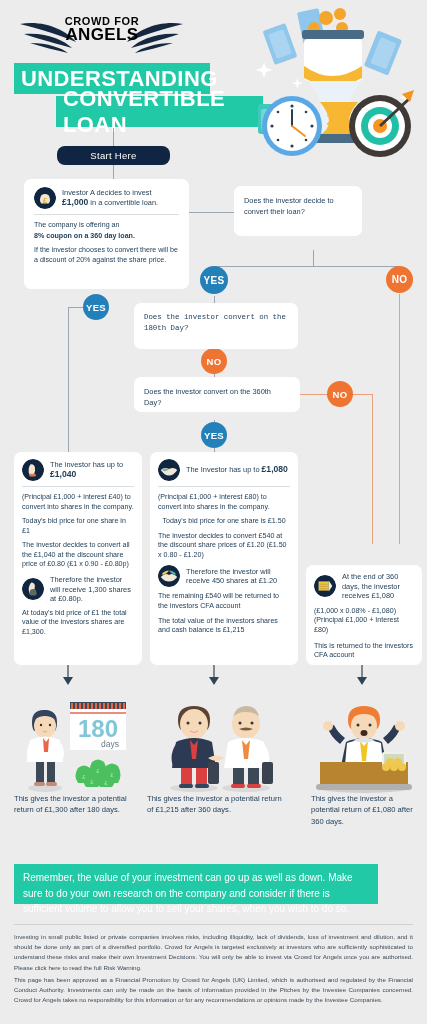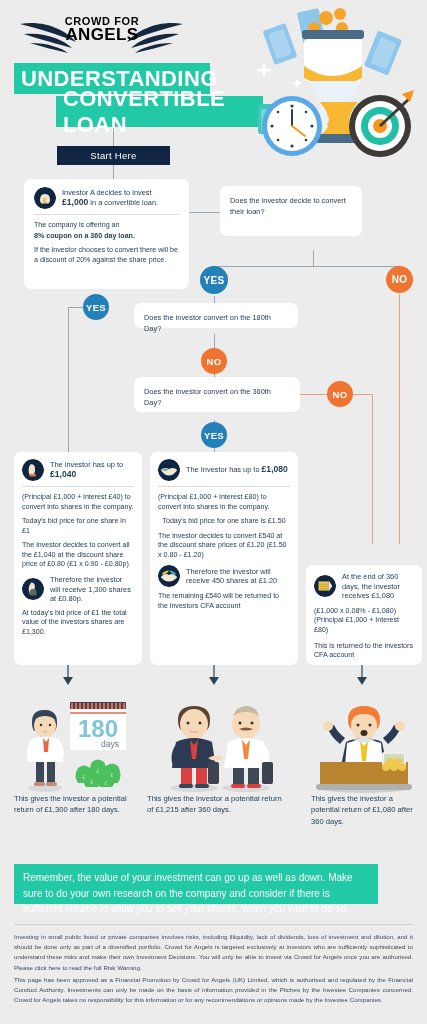--- a/index.html
+++ b/index.html
@@ -45,21 +45,21 @@
     padding-left: 7px;
   }
   #title-1 { left: 14px; top: 63px;  width: 196px; height: 31px; font-size: 22px; }
   #title-2 { left: 14px; top: 96px;  width: 207px; height: 31px; font-size: 22px; margin-left: 42px; }
 
   .start-btn {
     position: absolute;
     left: 57px; top: 146px;
     width: 113px; height: 19px;
     background: #0f2541;
-    border-radius: 0;
+    border-radius: 8px;
     color: #ffffff;
     font-size: 9.5px;
     display: flex; align-items: center; justify-content: center;
     letter-spacing: .3px;
   }
 
   
   .hero { position: absolute; left: 252px; top: 8px; width: 172px; height: 160px; }
 
   
@@ -279,25 +279,25 @@
       </div>
     </div>
     <div class="divider"></div>
     <p style="margin-bottom:1px;">The company is offering an</p>
     <p style="margin-bottom:5px;">
       <b>8% coupon on a 360 day loan.</b>
     </p>
     <p>If the investor chooses to convert there will be a discount of 20% against the share price.</p>
   </div>
 
-  <div class="box q-box" style="left:220px; top:186px; width:142px; height:50px;">
+  <div class="box q-box" style="left:234px; top:186px; width:128px; height:50px;">
     <p>Does the investor decide to convert their loan?</p>
   </div>
 
-  <div class="box q-box" style="left:134px; top:303px; width:164px; height:25px;">
+  <div class="box q-box" style="left:134px; top:303px; width:164px; height:46px;font-family:Liberation Mono, monospace;">
     <p>Does the investor convert on the 180th Day?</p>
   </div>
 
   <div class="box q-box" style="left:134px; top:377px; width:166px; height:35px;">
     <p>Does the investor convert on the 360th Day?</p>
   </div>
 
   <div class="box" style="left:14px; top:452px; width:128px; height:213px; padding:7px 8px;">
     <div class="head-row">
       <svg class="coin-ic" viewBox="0 0 24 24">
@@ -342,20 +342,21 @@
     <div class="head-row" style="margin-bottom:5px;">
       <svg class="coin-ic" viewBox="0 0 24 24">
         <circle cx="12" cy="12" r="12" fill="#10253f"></circle>
         <path d="M3 13 q5 -5 9 -2 q4 -3 9 2 q-4 5 -9 5 q-5 0 -9 -5 Z" fill="#f4e9d5"></path>
         <path d="M12 6 q5 0 8 4 q-4 2 -8 -4 Z" fill="#45b2ab"></path>
         <path d="M12 6 q-5 0 -8 4 q4 2 8 -4 Z" fill="#f0c94e"></path>
       </svg>
       <div class="htxt">Therefore the investor will receive 450 shares at £1.20</div>
     </div>
     <p style="margin-bottom:5px;">The remaining £540 will be returned to the investors CFA account</p>
+    <p>The total value of the investors shares and cash balance is £1,215</p>
   </div>
 
   <div class="box" style="left:306px; top:565px; width:116px; height:100px; padding:7px 8px;">
     <div class="head-row">
       <svg class="coin-ic" viewBox="0 0 24 24">
         <circle cx="12" cy="12" r="12" fill="#10253f"></circle>
         <rect x="5" y="7" width="11" height="10" fill="#efc84e"></rect>
         <path d="M16 6 l4 6 l-4 6 Z" fill="#f2eade"></path>
         <g stroke="#b08c20" stroke-width=".7">
           <line x1="6" y1="10" x2="15" y2="10"></line>

